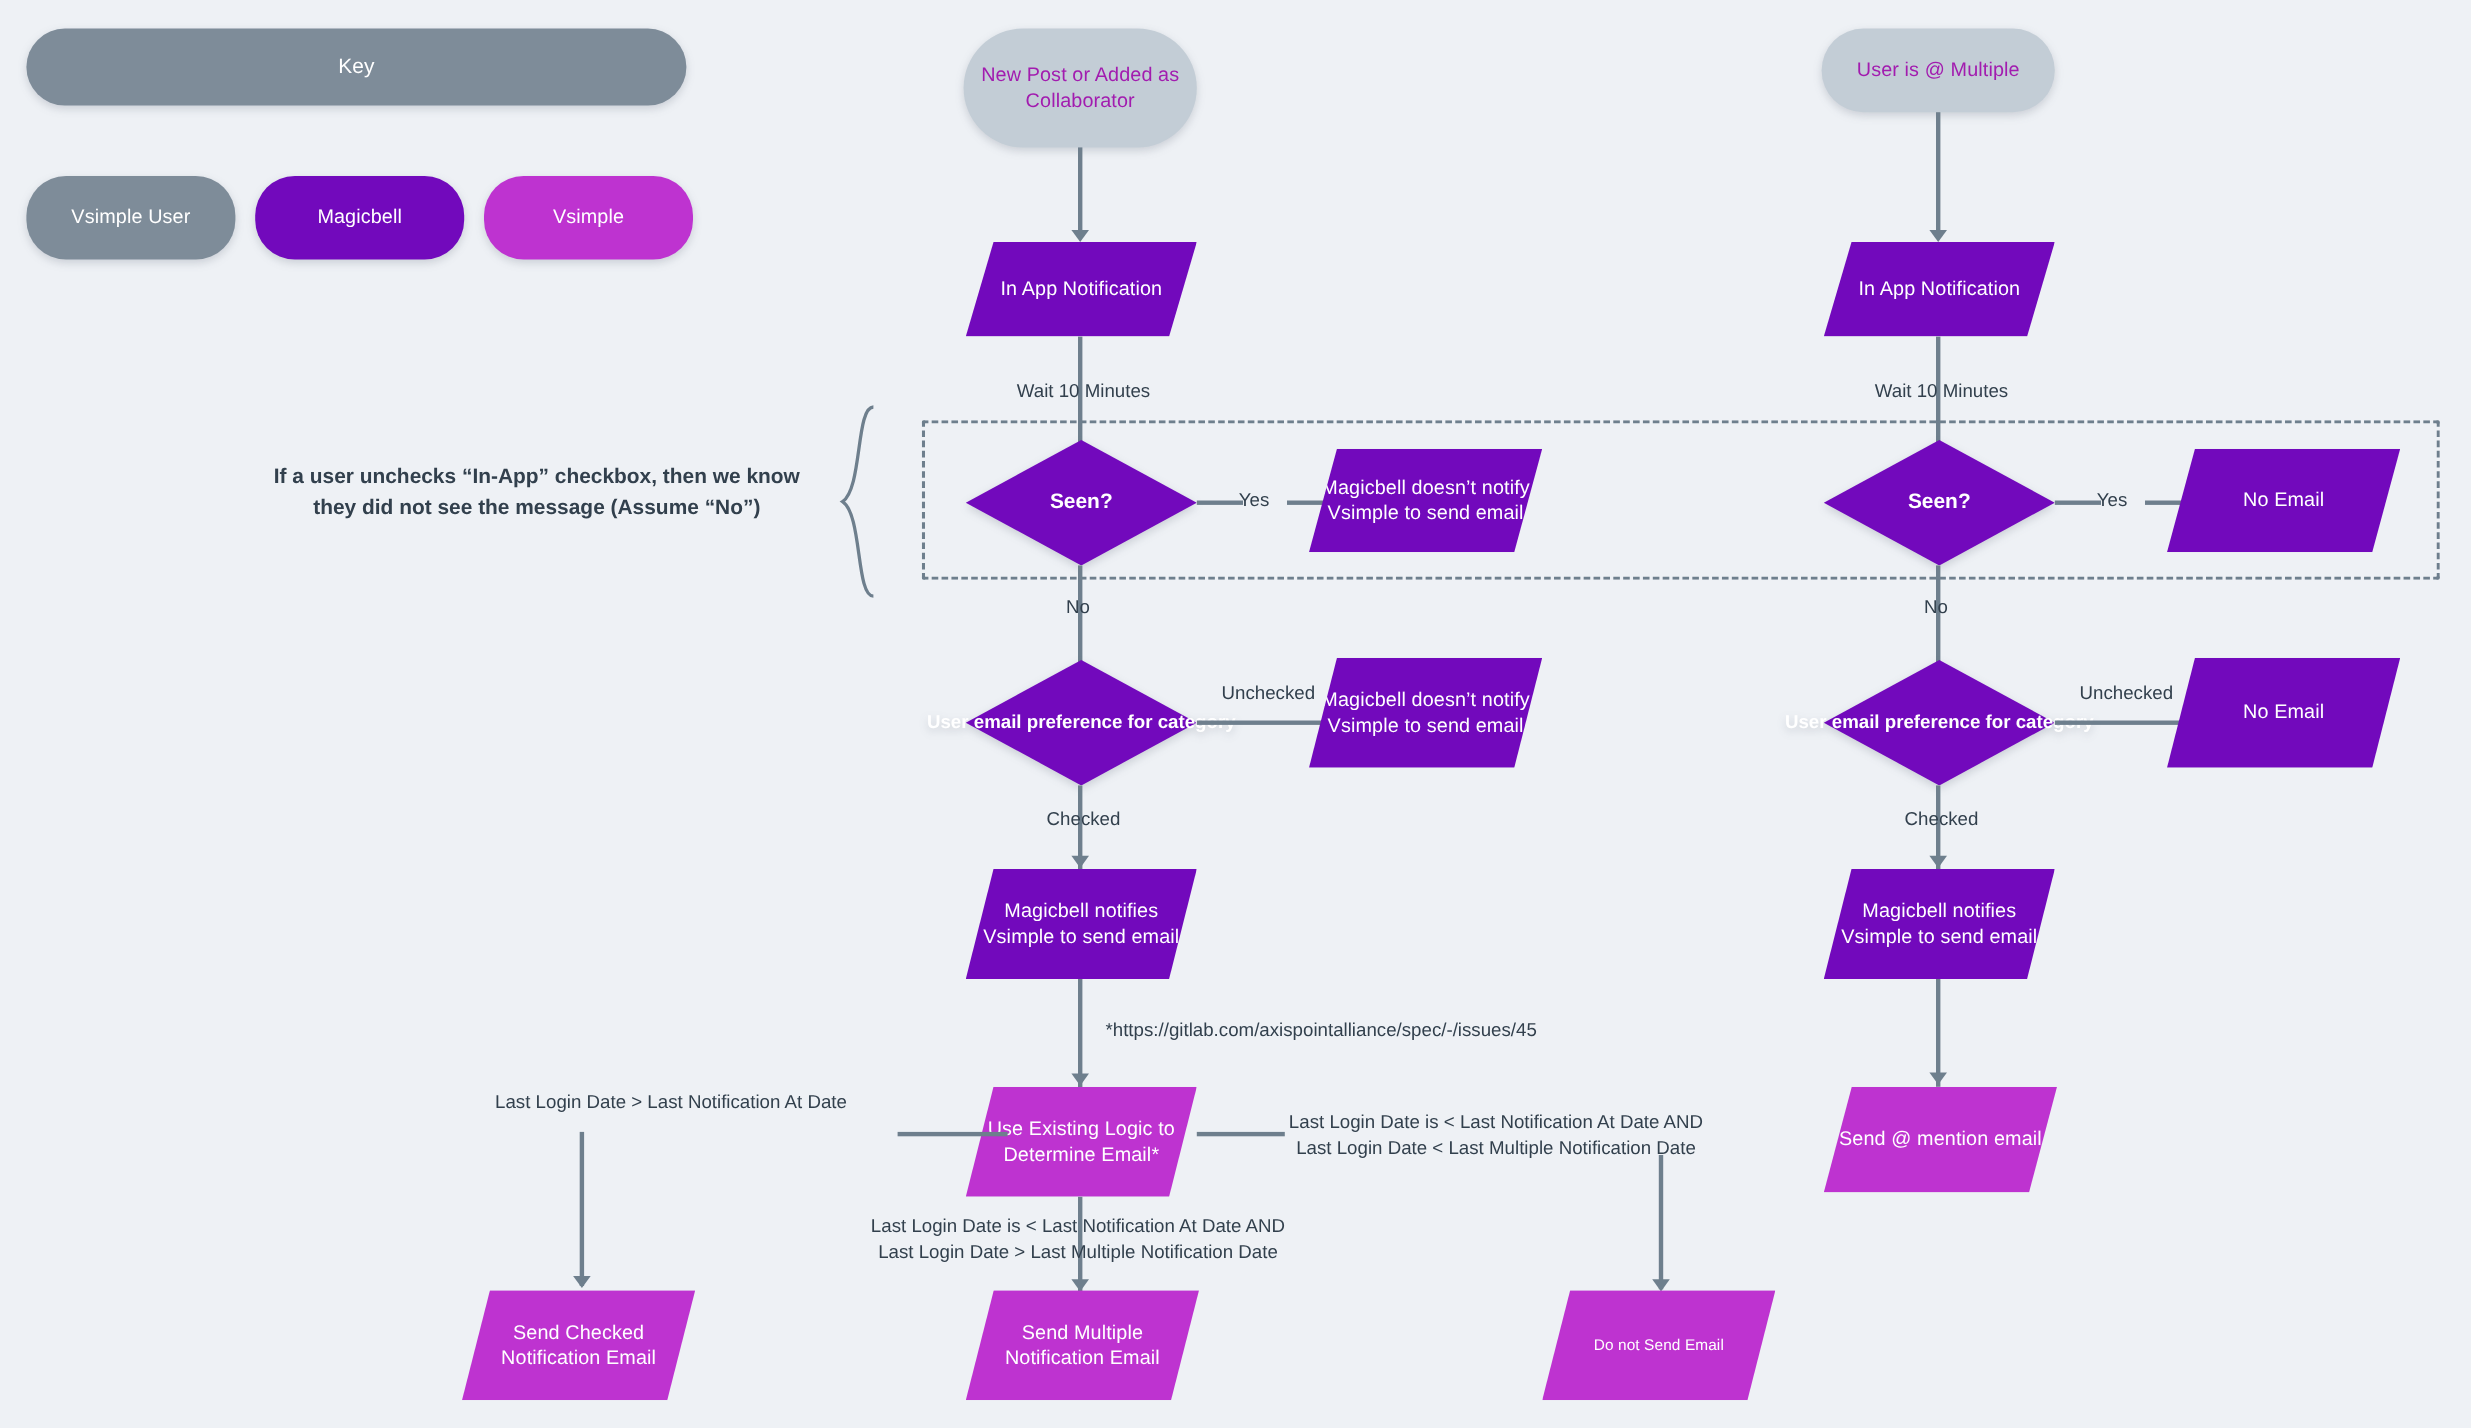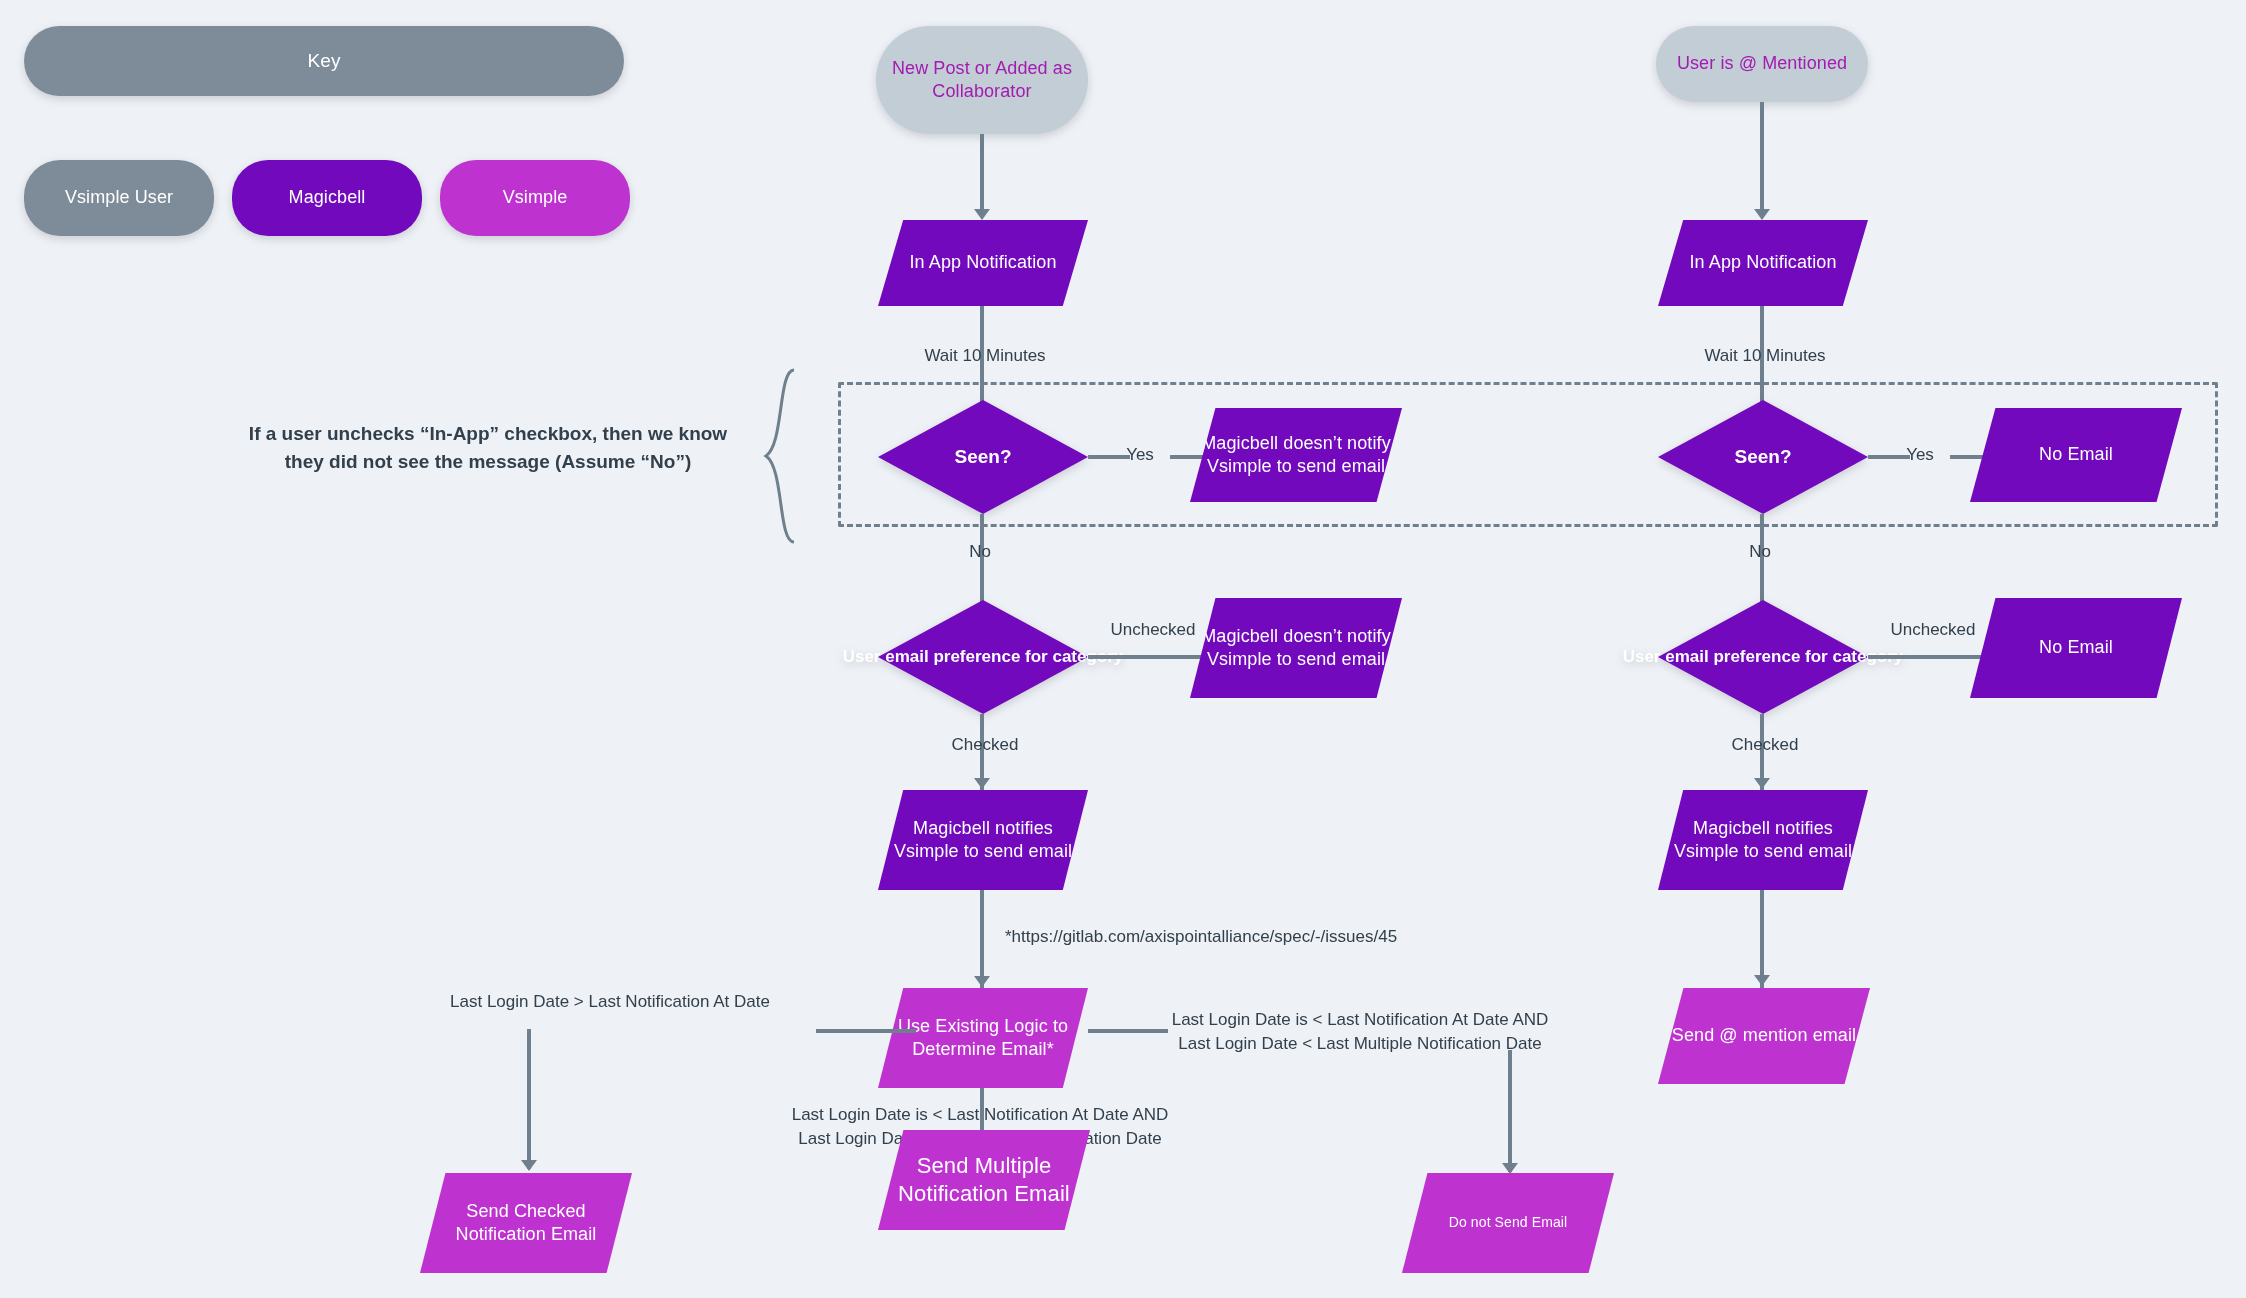--- a/index.html
+++ b/index.html
@@ -225,36 +225,36 @@
 
   <div class="node para c-magenta" style="left:420px; top:1173px; width:212px; height:100px; font-size:18px;">
     <span class="lbl">Send Checked Notification Email</span>
   </div>
 
   <div class="vline" style="left:980px; top:1088px; height:88px;"></div>
   <div class="arrow-down" style="left:974px; top:1163px;"></div>
   <div class="edge-label" style="left:780px; top:1103px; width:400px;">Last Login Date is &lt; Last Notification At Date AND
 Last Login Date &gt; Last Multiple Notification Date</div>
 
-  <div class="node para c-magenta" style="left:878px; top:1130px; width:212px; height:100px; font-size:22px;">
+  <div class="node para c-magenta" style="left:878px; top:1173px; width:212px; height:100px; font-size:18px;">
     <span class="lbl">Send Multiple Notification Email</span>
   </div>
 
   <div class="hline" style="left:1088px; top:1029px; width:80px;"></div>
   <div class="edge-label" style="left:1160px; top:1008px; width:400px; text-align:center;">Last Login Date is &lt; Last Notification At Date AND
 Last Login Date &lt; Last Multiple Notification Date</div>
   <div class="vline" style="left:1508px; top:1050px; height:122px;"></div>
   <div class="arrow-down" style="left:1502px; top:1163px;"></div>
 
   <div class="node para c-magenta" style="left:1402px; top:1173px; width:212px; height:100px; font-size:14px;">
     <span class="lbl">Do not Send Email</span>
   </div>
 
   <div class="node pill c-graylite" style="left:1656px; top:26px; width:212px; height:76px; font-size:18px;">
-    <span class="lbl">User is @ Mentioned</span>
+    <span class="lbl">User is @ Multiple</span>
   </div>
 
   <div class="vline" style="left:1760px; top:102px; height:114px;"></div>
   <div class="arrow-down" style="left:1754px; top:209px;"></div>
 
   <div class="node para c-purple" style="left:1658px; top:220px; width:210px; height:86px; font-size:18px;">
     <span class="lbl">In App Notification</span>
   </div>
 
   <div class="vline" style="left:1760px; top:306px; height:132px;"></div>

